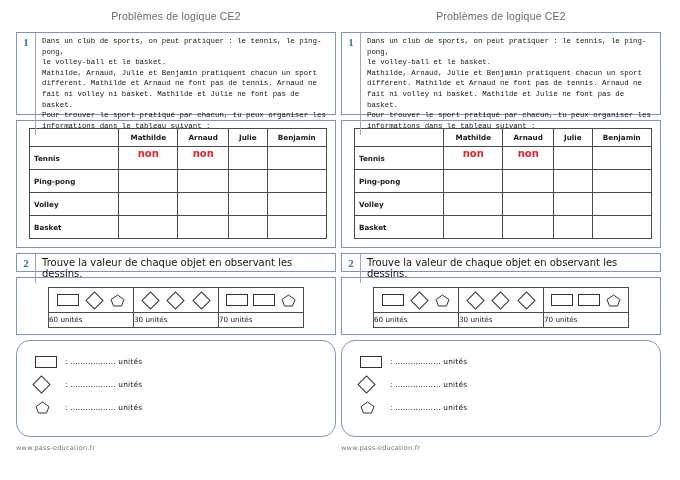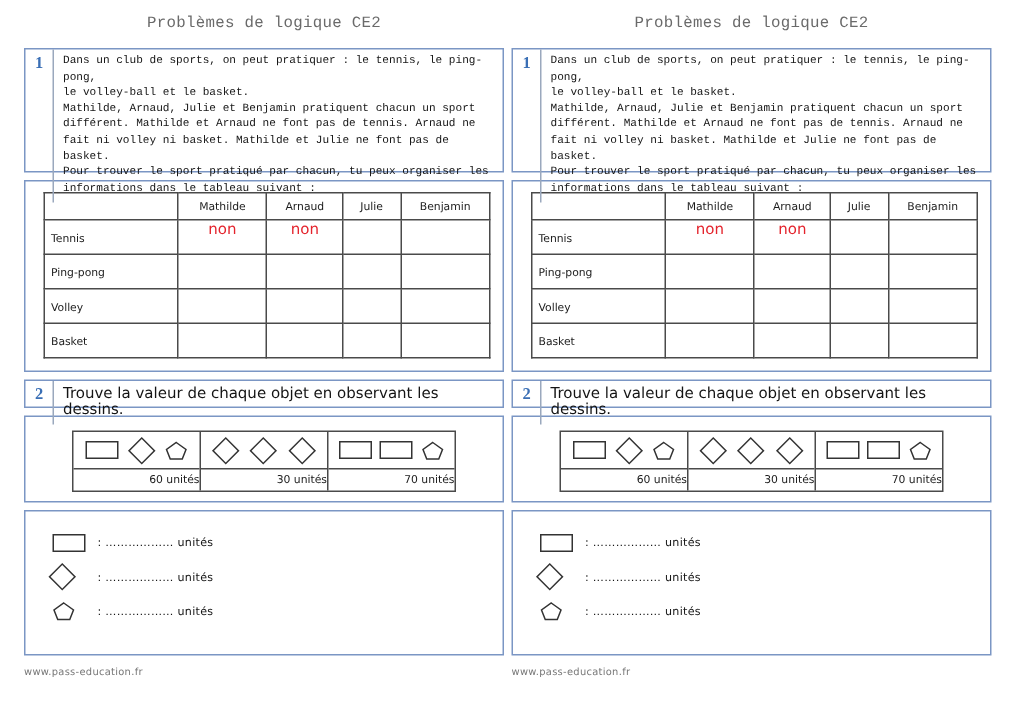--- a/index.html
+++ b/index.html
@@ -22,21 +22,21 @@
   .worksheet {
     position: absolute;
     top: 10px;
     width: 320px;
   }
   .worksheet.left  { left: 16px; }
   .worksheet.right { left: 341px; }
 
   .ws-title {
     text-align: center;
-    font-family: Liberation Mono, monospace;
+    font-family: Liberation Sans, sans-serif;
     font-size: 10.5px;
     color: #6a6a6a;
     letter-spacing: 0.2px;
     margin: 0 0 9px 0;
     height: 13px;
     line-height: 13px;
   }
 
   
   .block {
@@ -86,21 +86,21 @@
   }
   table.logic {
     border-collapse: collapse;
     width: 100%;
     table-layout: fixed;
   }
   table.logic th, table.logic td {
     border: 1px solid #4a4a4a;
     height: 18px;
     font-size: 7.2px;
-    font-weight: normal;
+    font-weight: bold;
     padding: 0 2px;
     box-sizing: border-box;
     text-align: center;
     vertical-align: middle;
   }
   table.logic th.corner { border: 1px solid #4a4a4a; }
   table.logic td.rowlabel {
     text-align: left;
     padding-left: 4px;
     height: 23px;
@@ -141,21 +141,21 @@
     display: flex;
     align-items: center;
     justify-content: space-around;
     padding: 0 4px;
     box-sizing: border-box;
   }
   .group-value {
     border-top: 1px solid #4a4a4a;
     height: 14px;
     line-height: 14px;
-    text-align: right;
+    text-align: left;
     font-size: 7.2px;
   }
 
   
   .shp { display: inline-block; }
   .shp-rect {
     width: 20px; height: 10px;
     border: 1px solid #333;
     background: #fff;
   }
@@ -164,20 +164,21 @@
     border: 1px solid #333;
     background: #fff;
     transform: rotate(45deg);
   }
   .shp-pent svg { display: block; }
 
   
   .block-answers {
     height: 97px;
     padding: 9px 0 0 0;
+    border-radius: 14px;
   }
   .answer-row {
     display: flex;
     align-items: center;
     height: 23px;
     padding-left: 18px;
   }
   .answer-shape {
     width: 30px;
     display: flex;

